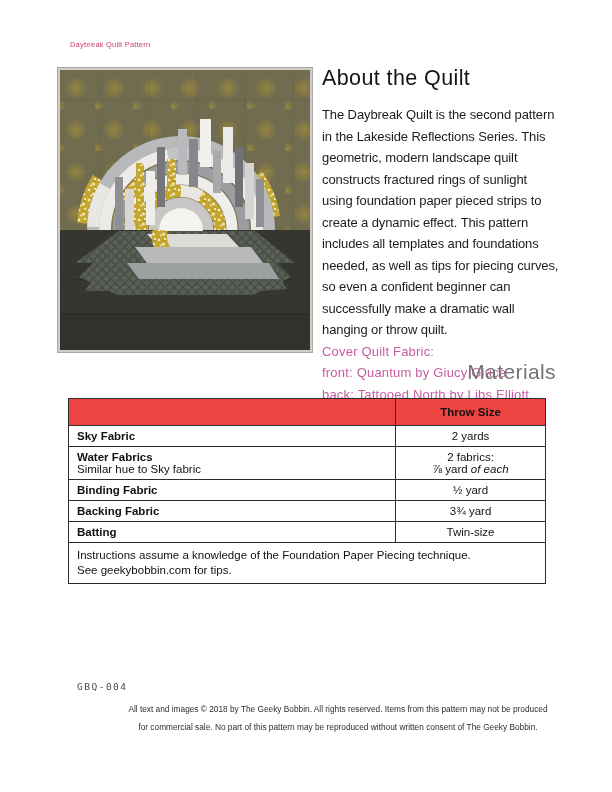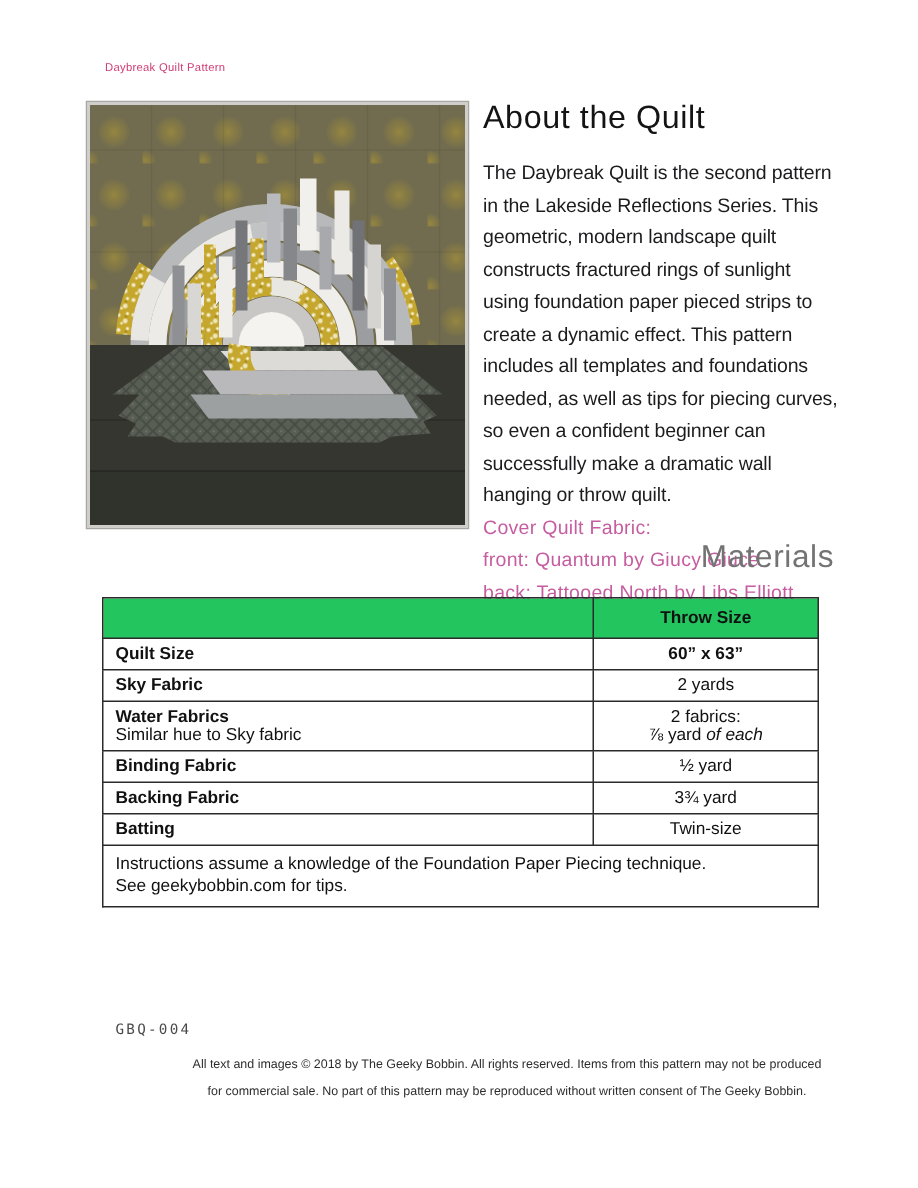--- a/index.html
+++ b/index.html
@@ -49,21 +49,21 @@
     position:absolute;left:68px;top:398px;
     width:478px;border-collapse:collapse;
     font-size:11.5px;color:#111;
   }
   table.materials td,table.materials th{
     border:1px solid #2b2b2b;
     padding:4px 8px;
     vertical-align:middle;
   }
   tr.hdr th{
-    background:#22c55e;
+    background:#ef4444;
     height:18px;
     font-weight:bold;text-align:center;font-size:11.5px;
   }
   td.lbl{width:324px;}
   td.lbl .main{font-weight:bold;}
   td.lbl .sub{font-weight:normal;}
   td.val{width:138px;text-align:center;}
   td.val.boldval{font-weight:bold;}
   tr.r1{height:17px;} tr.r2{height:16px;}
   tr.r3{height:28px;margin-left:19px;} tr.r4{height:40px;}
@@ -206,24 +206,20 @@
   </div>
 
   <div class="materials-title">Materials</div>
 
   <table class="materials">
     <tbody>
       <tr class="hdr">
         <th></th>
         <th>Throw Size</th>
       </tr>
-      <tr class="r1">
-        <td class="lbl"><span class="main">Quilt Size</span></td>
-        <td class="val boldval"><span>60” x 63”</span></td>
-      </tr>
       <tr class="r2">
         <td class="lbl"><span class="main">Sky Fabric</span></td>
         <td class="val"><span>2 yards</span></td>
       </tr>
       <tr class="r3">
         <td class="lbl">
           <div class="main">Water Fabrics</div>
           <div class="sub">Similar hue to Sky fabric</div>
         </td>
         <td class="val">

